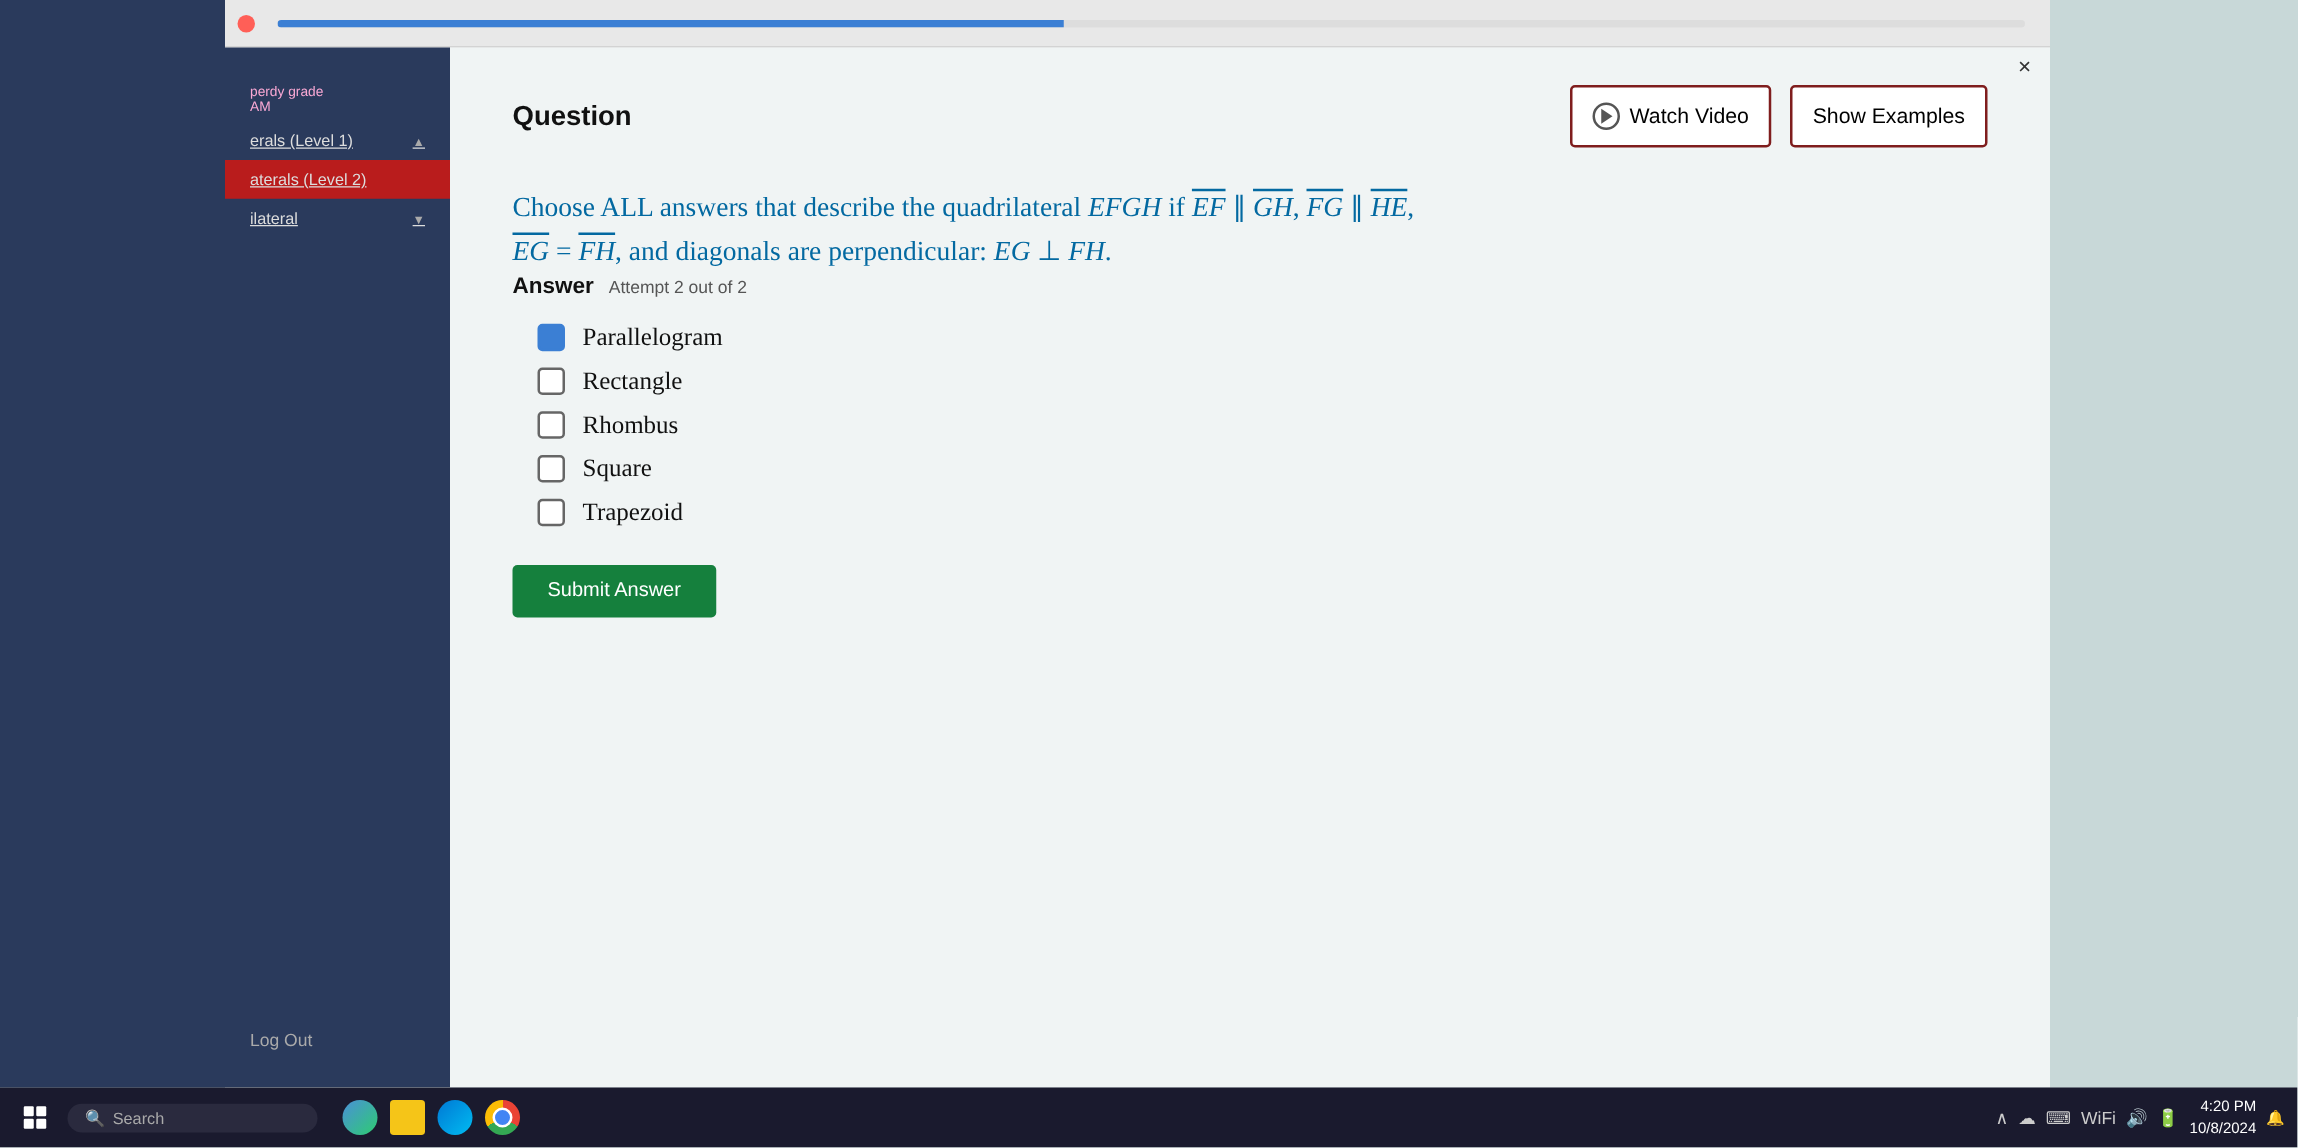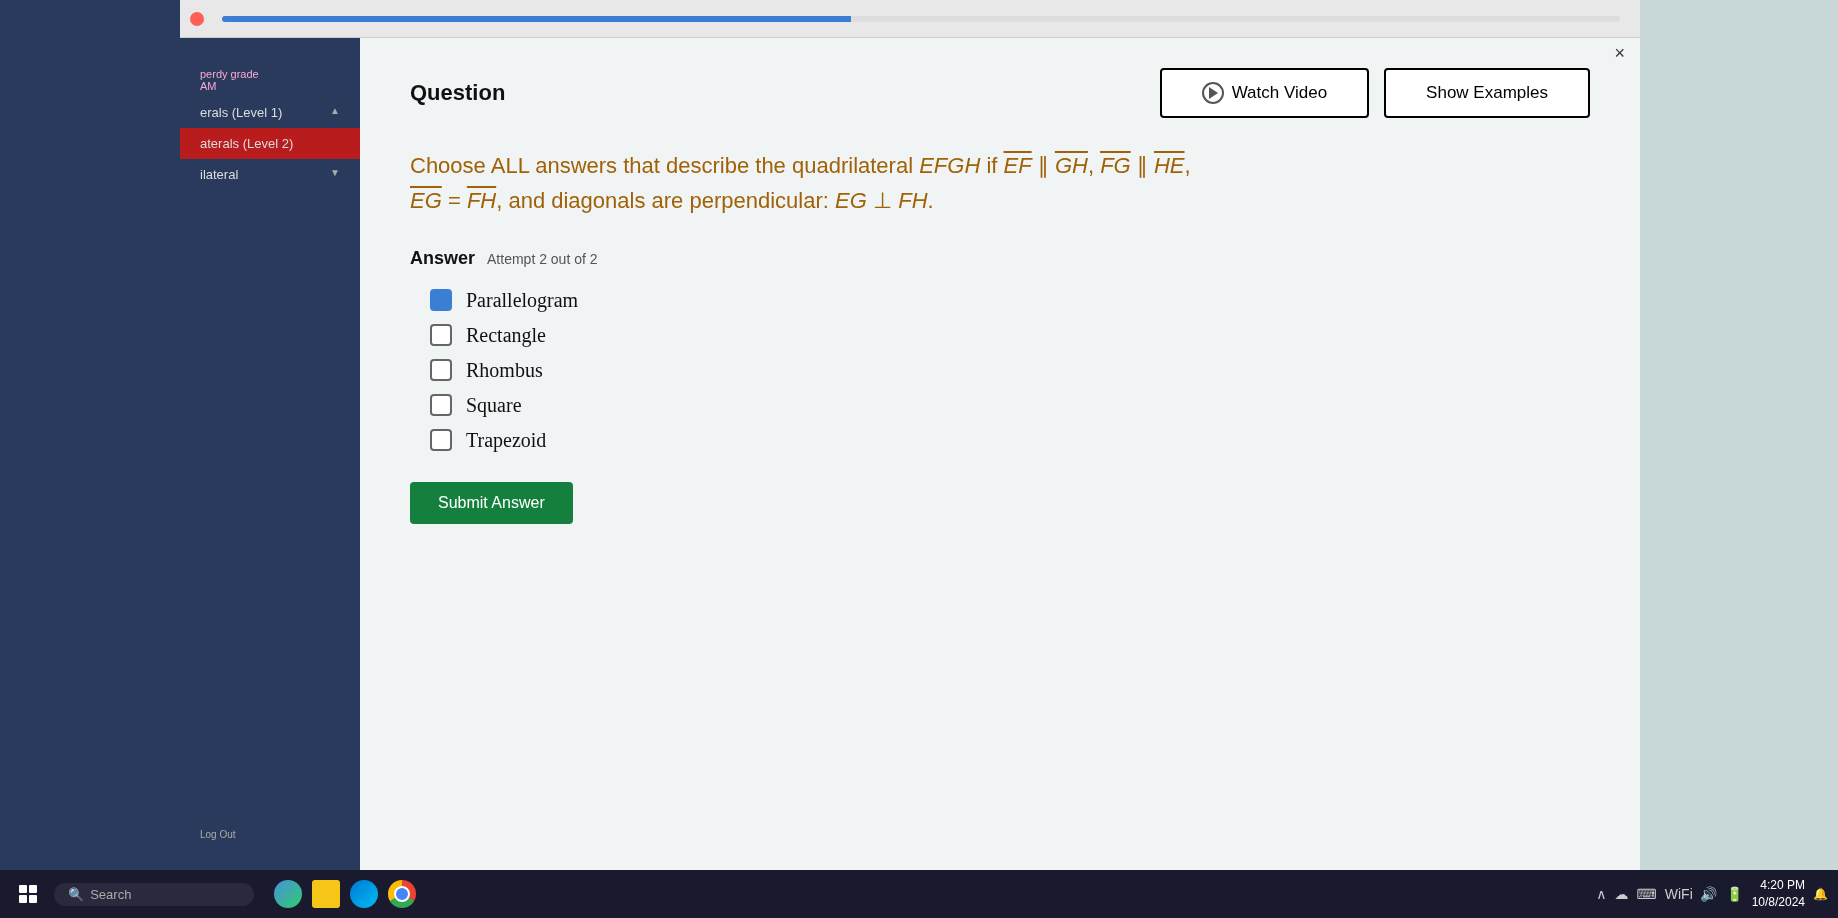--- a/index.html
+++ b/index.html
@@ -159,41 +159,42 @@
       font-size: 11px;
       color: #f9a8d4;
     }
 
     .sidebar-section {
       padding: 8px 20px;
       font-size: 13px;
       color: #ddd;
       cursor: pointer;
       display: flex;
-      align-items: flex-start;
+      align-items: flex-end;
       justify-content: space-between;
+      text-decoration: underline;
     }
 
     .sidebar-section.active {
       background: #b91c1c;
     }
 
     .sidebar-section-label {
       flex: 1;
     }
 
     .sidebar-chevron {
       font-size: 10px;
       color: #aaa;
     }
 
     .sidebar-logout {
       margin-top: auto;
       padding: 10px 20px;
-      font-size: 10px;
+      font-size: 14px;
       color: #aaa;
       cursor: pointer;
     }
 
     
     .main-content {
       position: absolute;
       left: 180px;
       top: 38px;
       width: 1280px;
@@ -217,23 +218,23 @@
       font-weight: bold;
       color: #111;
     }
 
     .header-buttons {
       display: flex;
       gap: 15px;
     }
 
     .header-btn {
-      border: 2px solid #000000;
+      border: 2px solid #7f1d1d;
       background: #fff;
-      padding: 12px 40px;
+      padding: 12px 16px;
       font-size: 17px;
       font-family: Arial, sans-serif;
       cursor: pointer;
       border-radius: 4px;
       display: flex;
       align-items: center;
       gap: 8px;
     }
 
     .play-circle {
@@ -250,25 +251,24 @@
       width: 0;
       height: 0;
       border-top: 6px solid transparent;
       border-bottom: 6px solid transparent;
       border-left: 9px solid #555;
       margin-left: 2px;
     }
 
     
     .question-text {
-      font-family: Liberation Sans, sans-serif;
+      font-family: Liberation Serif, serif;
       font-size: 22px;
       line-height: 1.6;
-      color: #a16207;
-      margin-bottom: 30px;
+      color: #0369a1;
       max-width: 950px;
     }
 
     .question-text em {
       font-style: italic;
     }
 
     
     .answer-header {
       display: flex;

